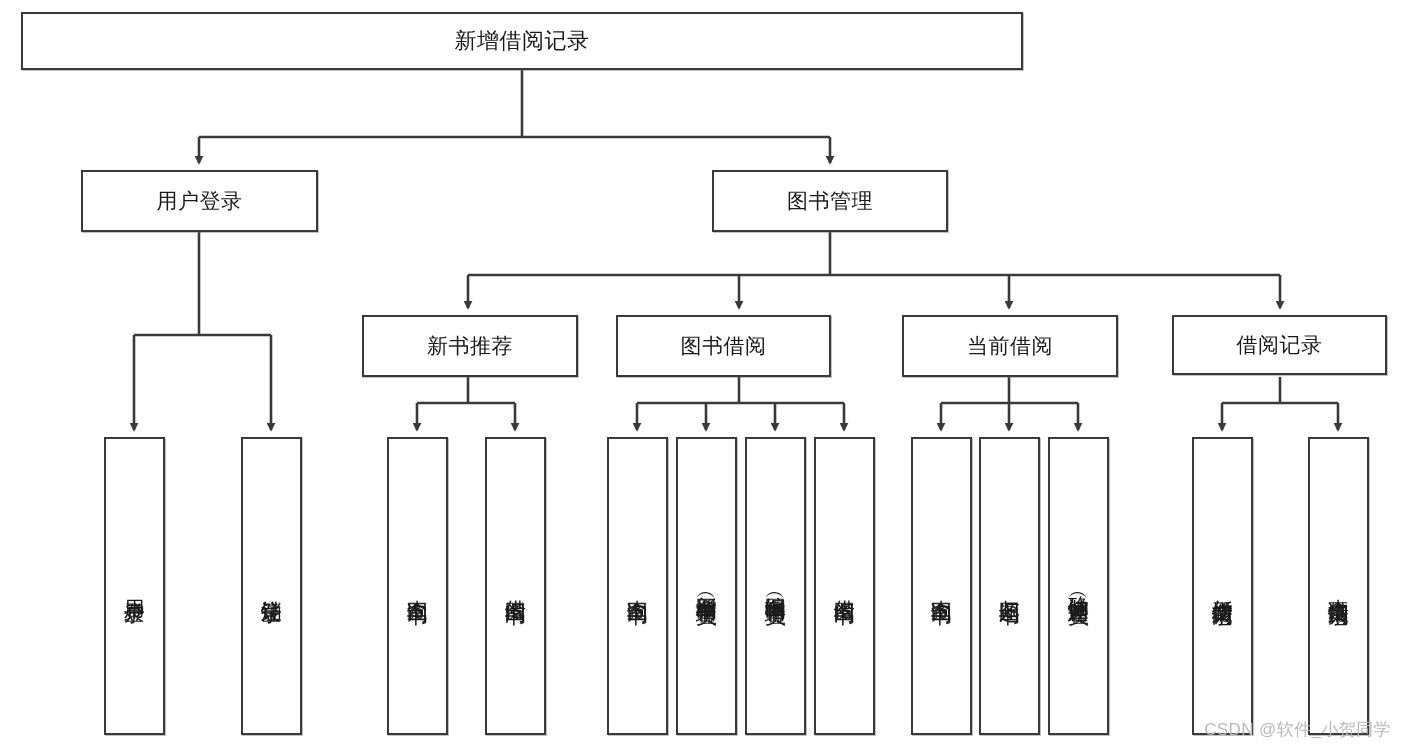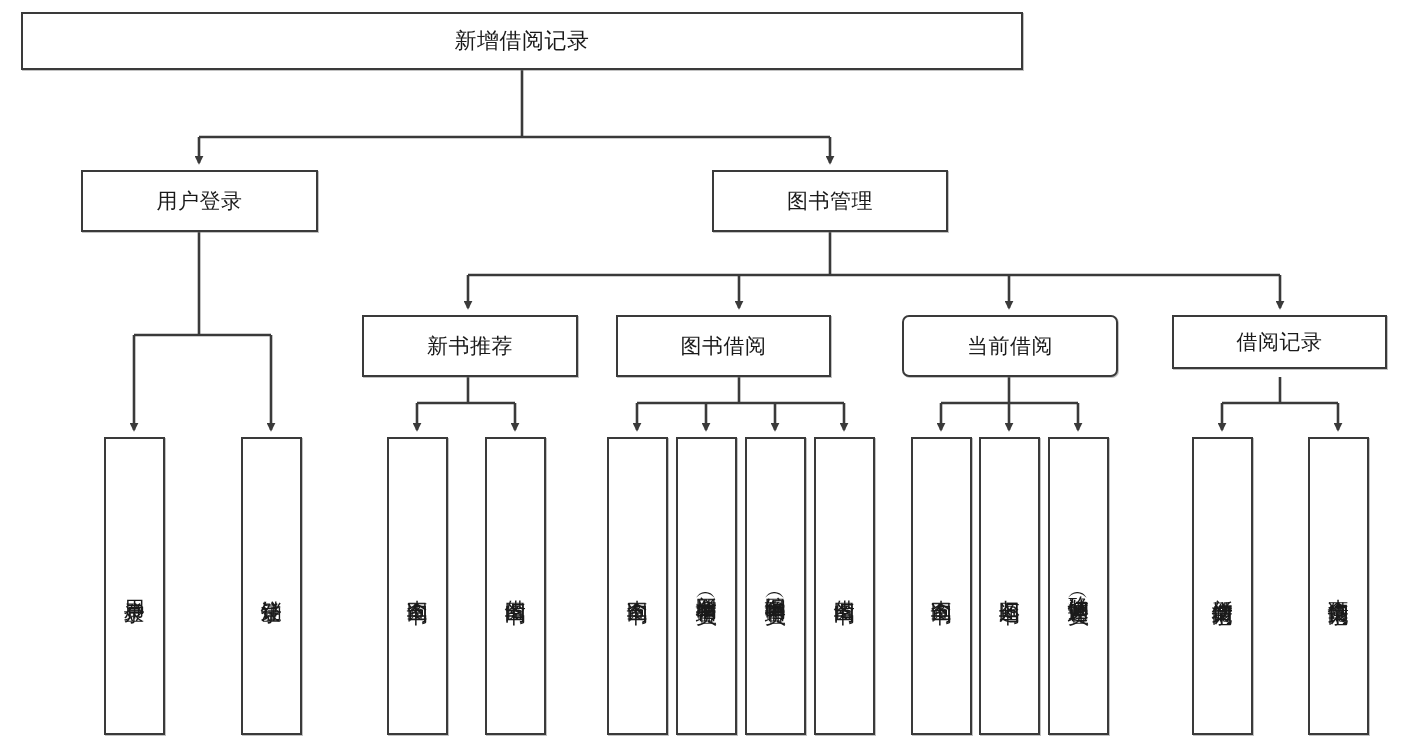--- a/index.html
+++ b/index.html
@@ -140,24 +140,24 @@
   <div class="node node-h" style="left:362px; top:315px; width:216px; height:62px;">
     <span>新书推荐</span>
   </div>
 
   <div class="node node-h" style="left:712px; top:170px; width:236px; height:62px;">
     <span>图书管理</span>
   </div>
   <div class="node node-h" style="left:616px; top:315px; width:215px; height:62px;">
     <span>图书借阅</span>
   </div>
-  <div class="node node-h" style="left:902px; top:315px; width:216px; height:62px;border-radius:7px;">
+  <div class="node node-h" style="left:902px; top:315px; width:216px; height:62px;">
     <span>当前借阅</span>
   </div>
-  <div class="node node-h" style="left:1172px; top:315px; width:215px; height:54px;">
+  <div class="node node-h" style="left:1172px; top:315px; width:215px; height:60px;">
     <span>借阅记录</span>
   </div>
 
   <div class="node node-v" style="left:104px; top:437px; width:61px; height:298px;">
     <span class="vtext">用户登录</span>
   </div>
   <div class="node node-v" style="left:241px; top:437px; width:61px; height:298px;">
     <span class="vtext">注销登录</span>
   </div>
 
@@ -191,14 +191,15 @@
     <span class="vtext">确认归还（管理员）</span>
   </div>
 
   <div class="node node-v" style="left:1192px; top:437px; width:61px; height:298px;">
     <span class="vtext">新增借阅记录</span>
   </div>
   <div class="node node-v" style="left:1308px; top:437px; width:61px; height:298px;">
     <span class="vtext">查询借阅记录</span>
   </div>
 
+  <div class="watermark">CSDN @软件_小贺同学</div>
 
 </div>
 
 </body></html>

